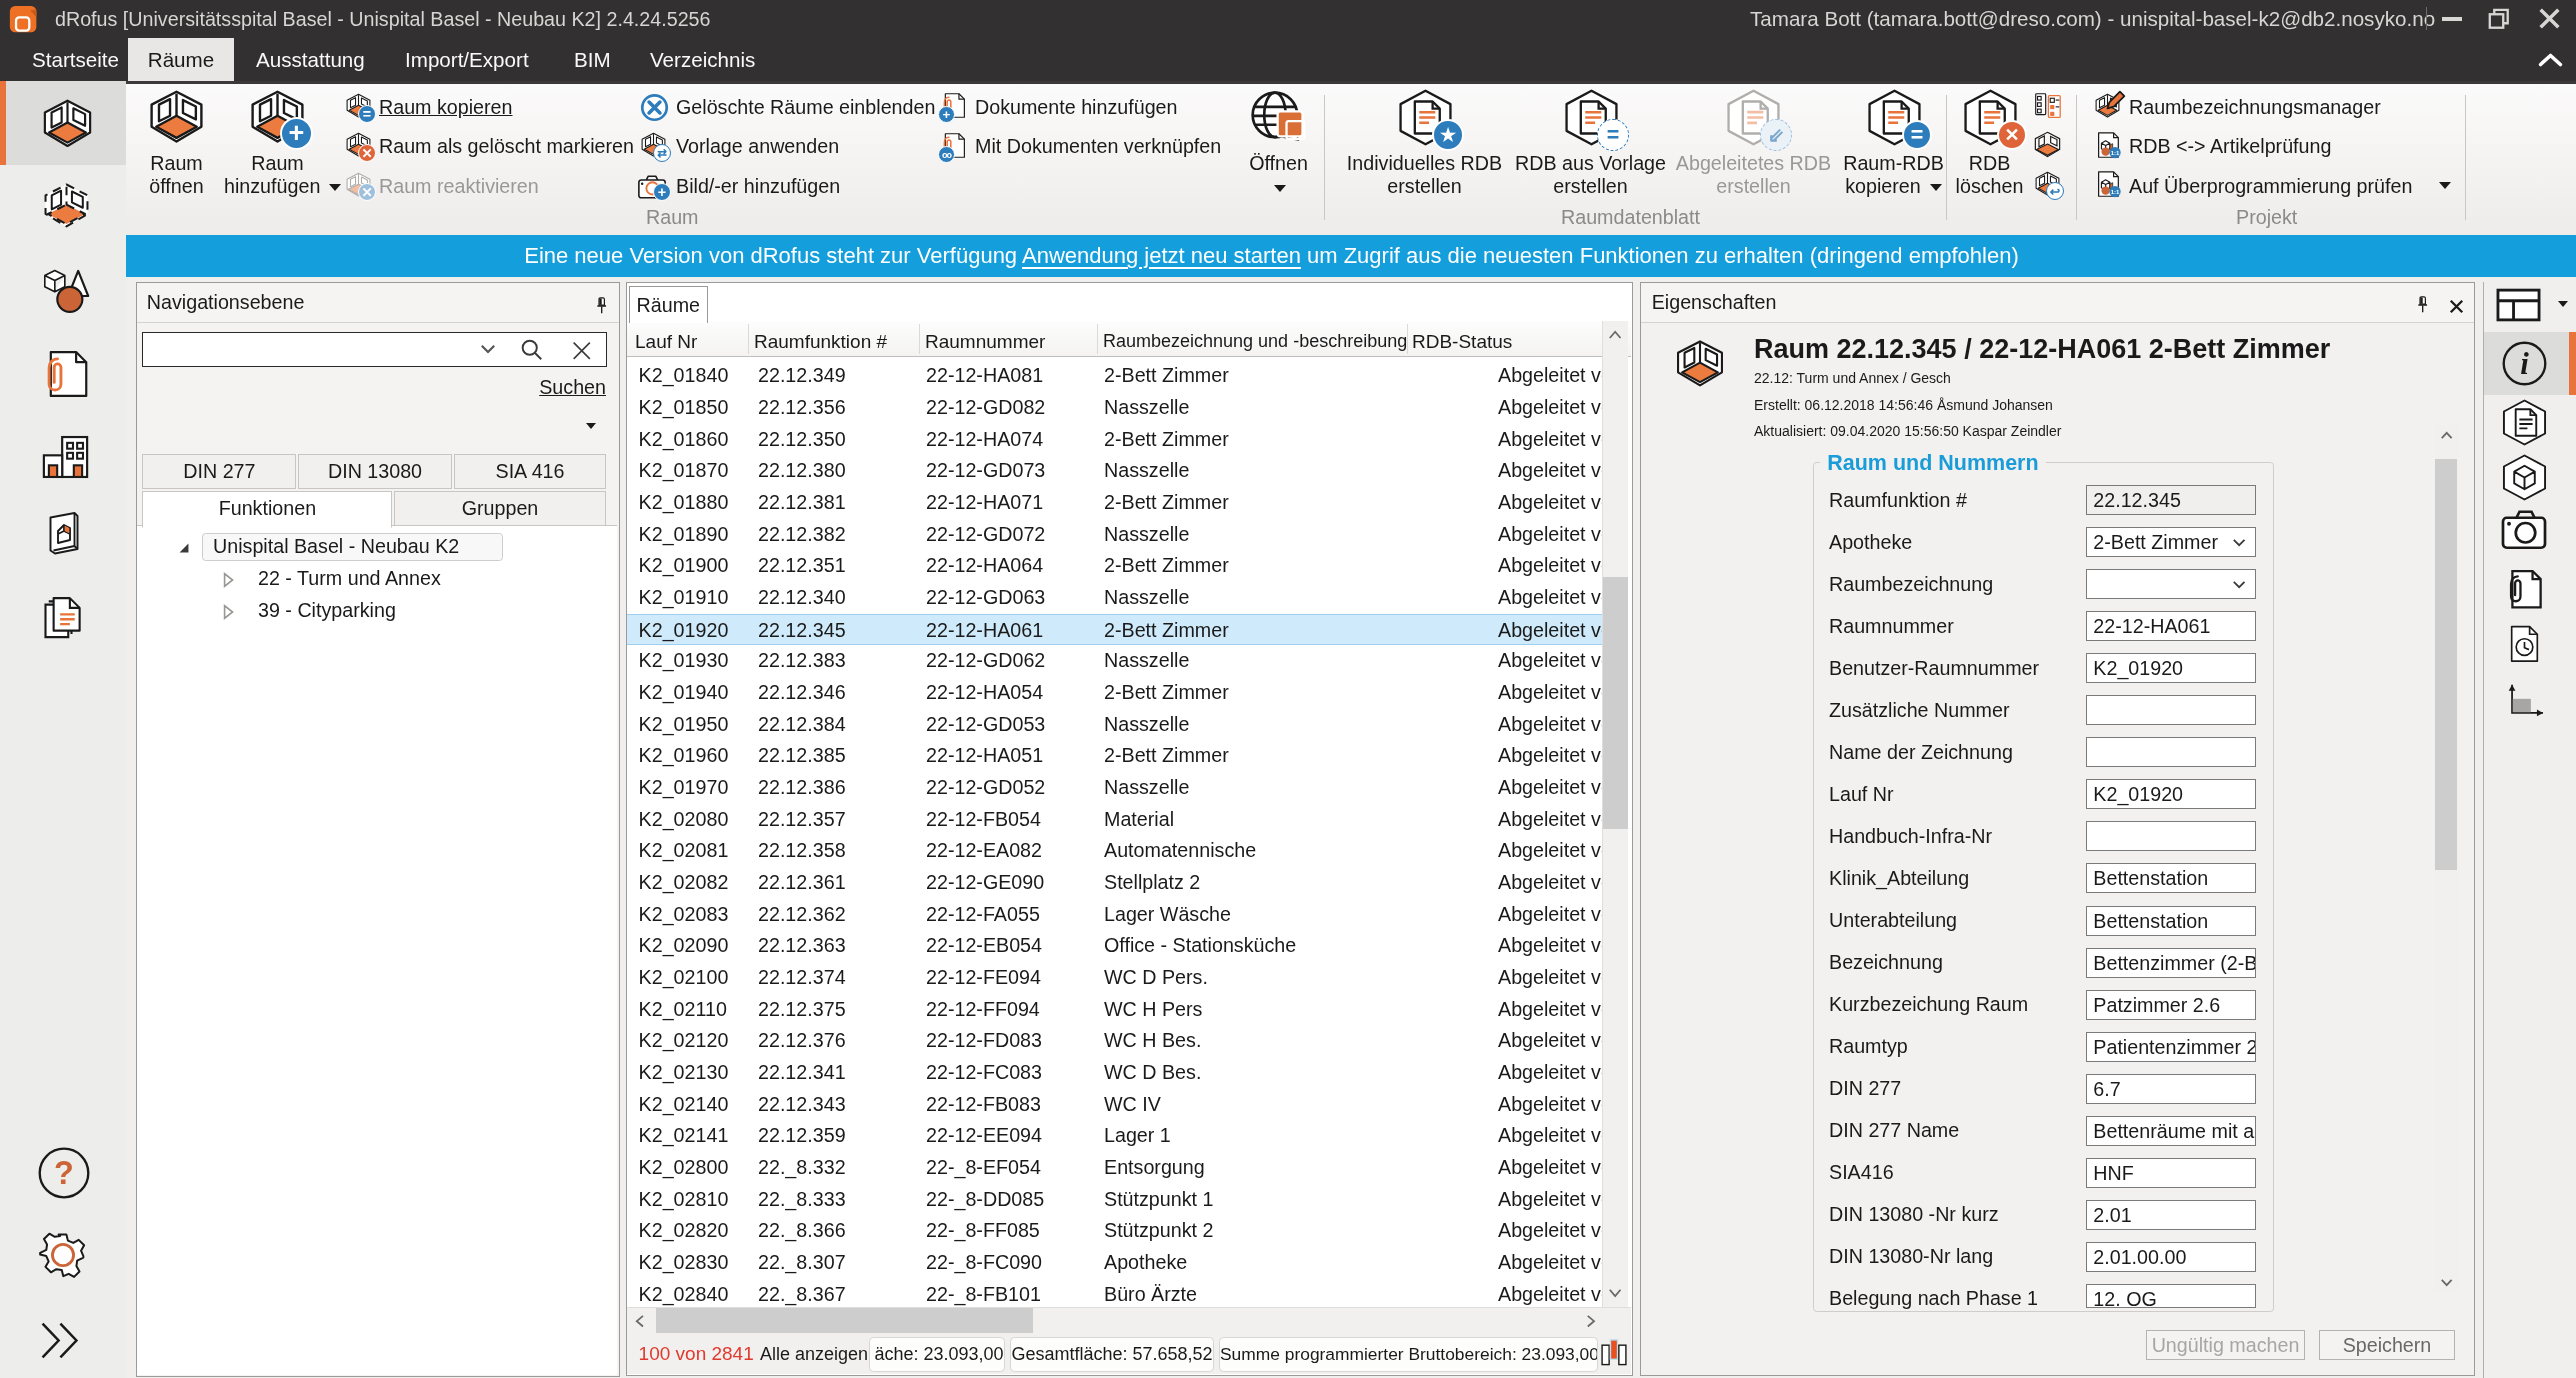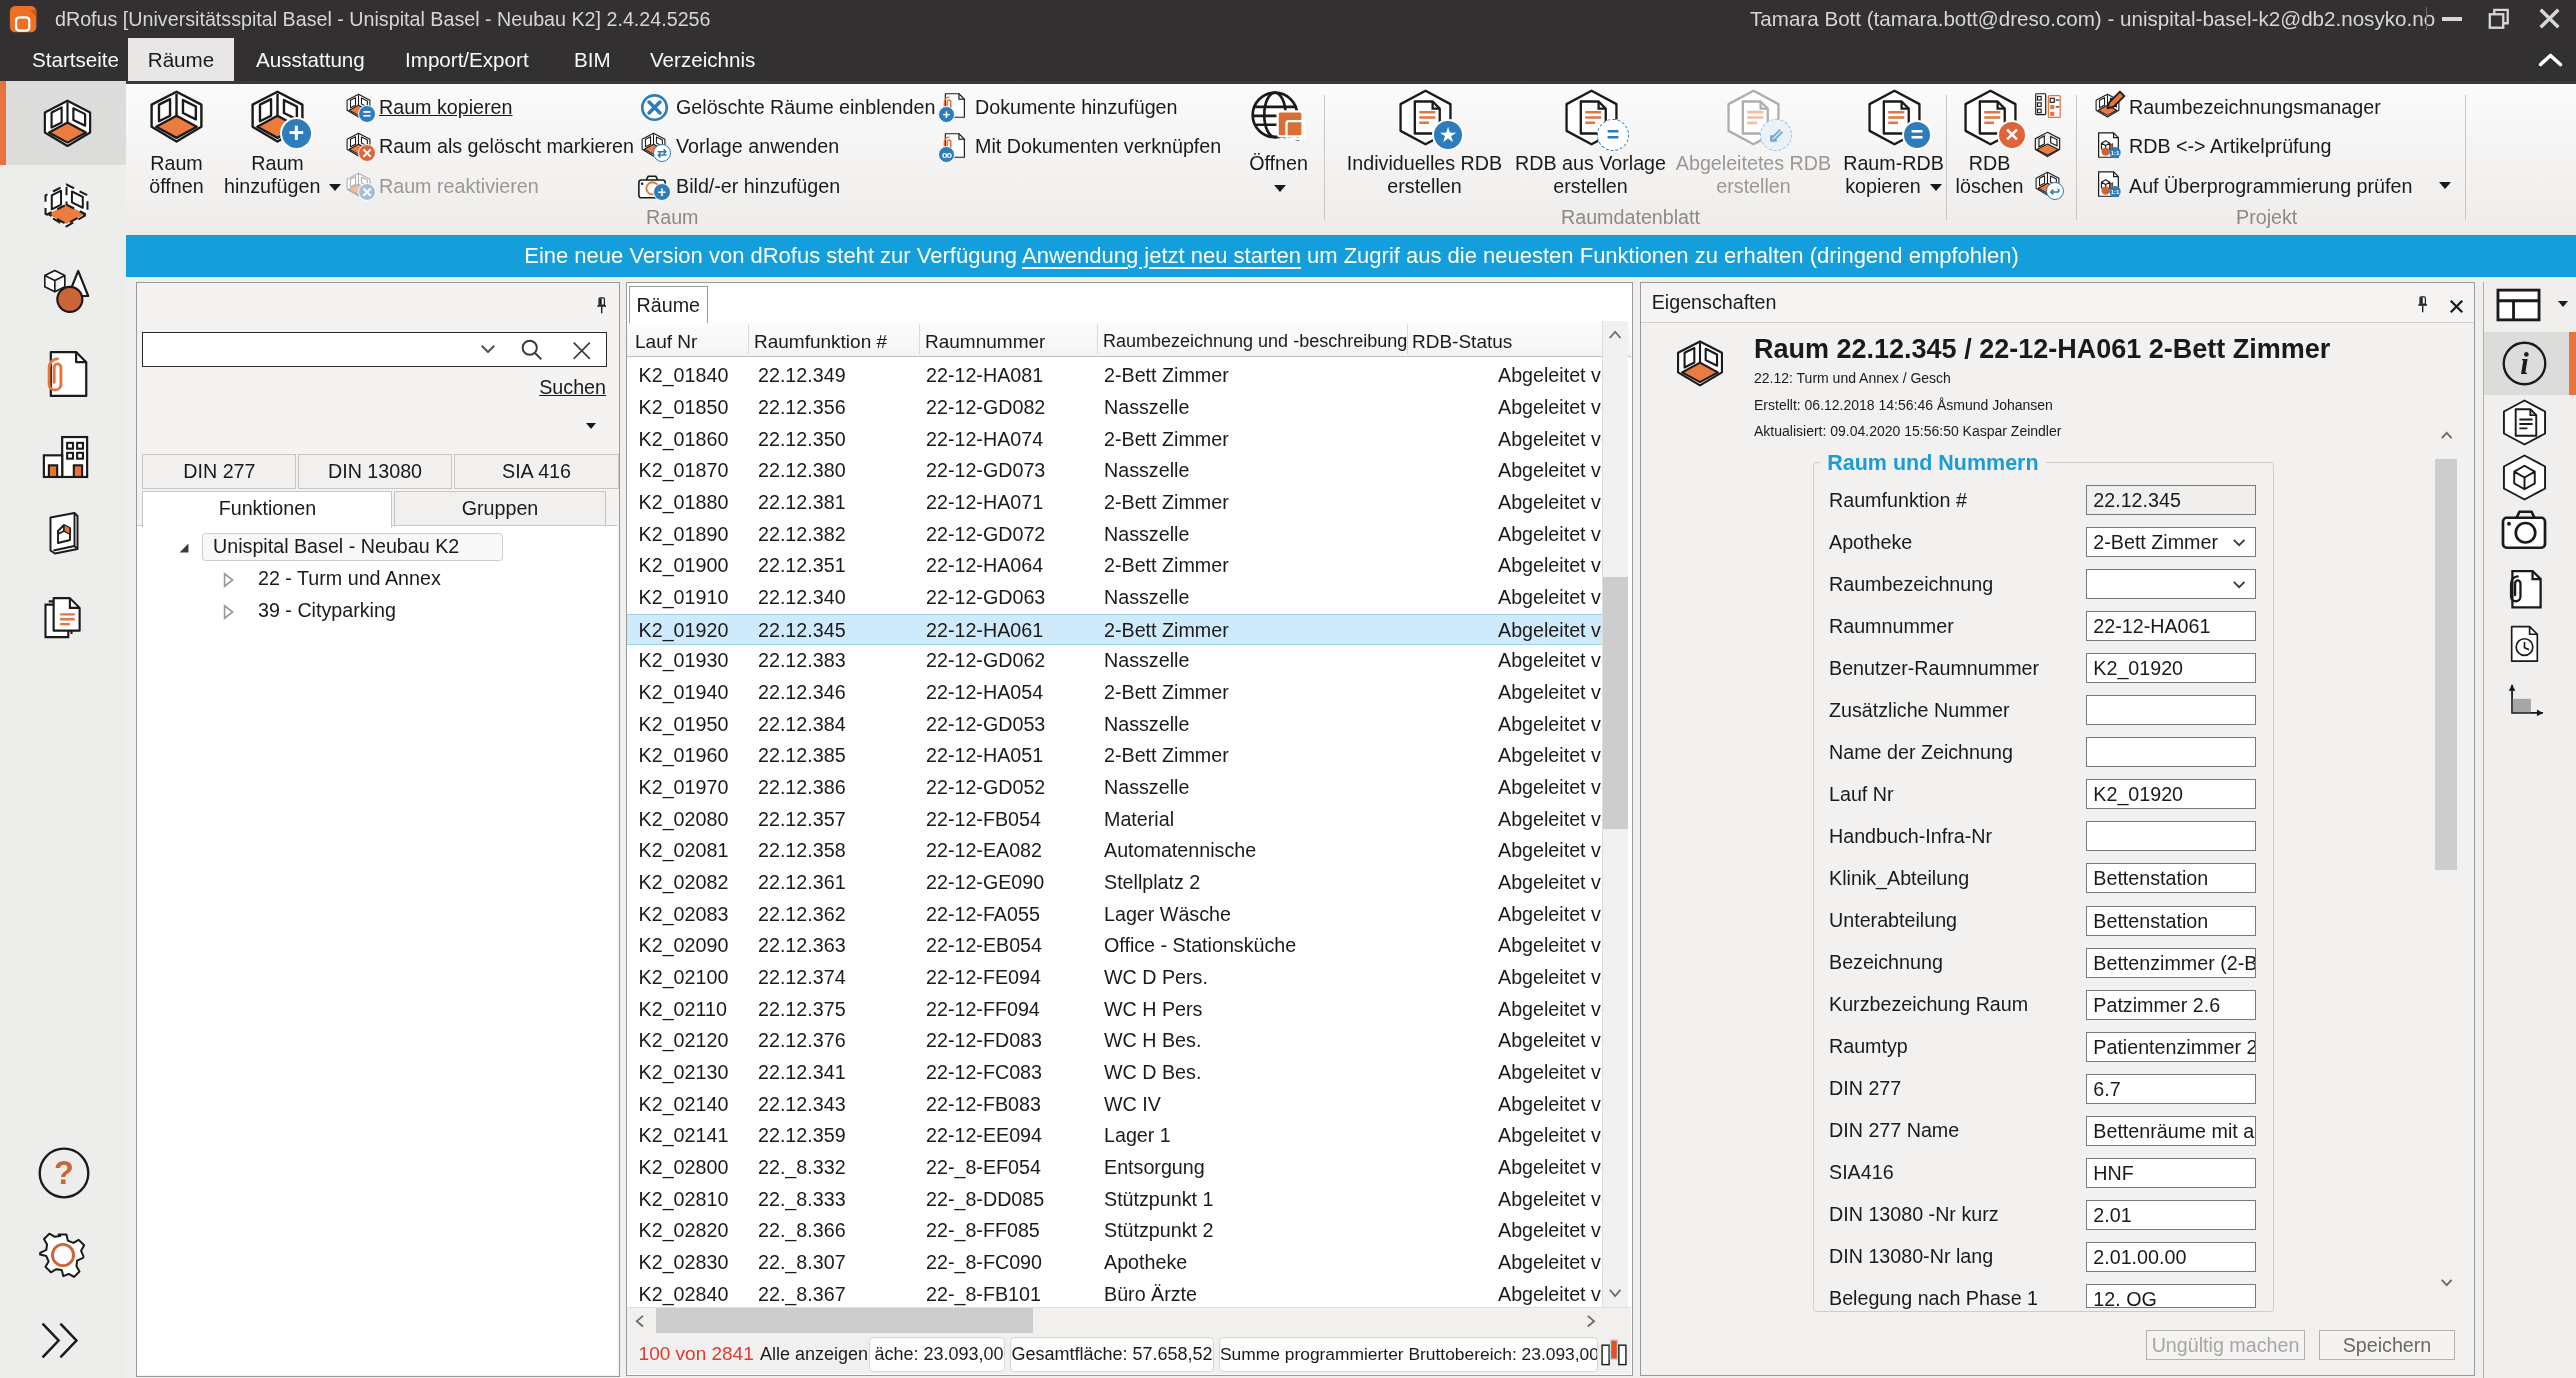--- a/index.html
+++ b/index.html
@@ -392,20 +392,21 @@
 <div class="smallbtn" style="left:2129px;top:131px;">RDB &lt;-&gt; Artikelprüfung</div>
 <svg class="abs" style="left:2093px;top:170px;" width="30" height="30" viewBox="0 0 34 34">
     <use href="#artikel"></use>
   </svg>
 <div class="smallbtn" style="left:2129px;top:171px;">Auf Überprogrammierung prüfen</div>
 <span class="dtri abs" style="left:2435px;top:182px;"></span>
 
 <div class="abs" id="bluebar">Eine neue Version von dRofus steht zur Verfügung <u>Anwendung jetzt neu starten</u> um Zugrif aus die neuesten Funktionen zu erhalten (dringend empfohlen)</div>
 
 <div class="panel" id="navpanel">
+  <div class="ptitle"><span style="margin-left:9.8px;">Navigationsebene</span></div>
   <svg class="abs" style="left:458px;top:13.4px;" width="13.4" height="19.7" viewBox="0 0 15 22">
       <use href="#pin"></use>
     </svg>
 
   <div class="abs" style="left:5.4px;top:49px;width:463px;height:33px;background:#fff;border:1.8px solid #2a2a2a;"></div>
   <svg class="abs" style="left:343px;top:61px;" width="16" height="10.7" viewBox="0 0 18 12">
       <path d="M2 2 L9 9 L16 2" fill="none" stroke="#555" stroke-width="2.4"></path>
     </svg>
   <svg class="abs" style="left:383px;top:55px;" width="23" height="23" viewBox="0 0 26 26">
       <circle cx="11" cy="11" r="8" fill="none" stroke="#3a3a3a" stroke-width="2.2"></circle>
@@ -413,21 +414,21 @@
     </svg>
   <svg class="abs" style="left:434px;top:57px;" width="21.5" height="21.5" viewBox="0 0 24 24">
       <path d="M3 3 L21 21 M21 3 L3 21" stroke="#3a3a3a" stroke-width="1.8"></path>
     </svg>
   <div class="abs" style="left:0;top:93px;width:469px;text-align:right;font-size:19.7px;"><u>Suchen</u></div>
 
   <span class="dtri abs" style="left:445px;top:140px;border-left-width:5.4px;border-right-width:5.4px;border-top-width:6.3px;"></span>
 
   <div class="navtab" style="left:5.4px;top:171px;width:154px;">DIN 277</div>
   <div class="navtab" style="left:161px;top:171px;width:154px;">DIN 13080</div>
-  <div class="navtab" style="left:317px;top:171px;width:165px;">SIA 416</div>
+  <div class="navtab" style="left:317px;top:171px;width:152px;">SIA 416</div>
   <div class="navtab" style="left:5.4px;top:208px;width:250px;background:#fff;border-bottom:0.9px solid #fff;height:37px;z-index:2;">Funktionen</div>
   <div class="navtab" style="left:257px;top:208px;width:212px;">Gruppen</div>
   <div class="abs" style="left:0px;top:242px;width:480px;height:849px;background:#fff;border-top:0.9px solid #c8c6c4;"></div>
 
   <svg class="abs" style="left:39px;top:257px;" width="16" height="16" viewBox="0 0 18 18">
       <path d="M14 4 L14 14 L4 14 Z" fill="#3a3a3a"></path>
     </svg>
   <div class="abs" style="left:65px;top:250px;width:301px;height:28px;background:#f8f8f8;border:0.9px solid #cfcdcb;border-radius:3.6px;box-sizing:border-box;"></div>
   <div class="abs" style="left:76px;top:252px;font-size:19.7px;">Unispital Basel - Neubau K2</div>
   <svg class="abs" style="left:84px;top:288px;" width="14.3" height="18" viewBox="0 0 16 20">

